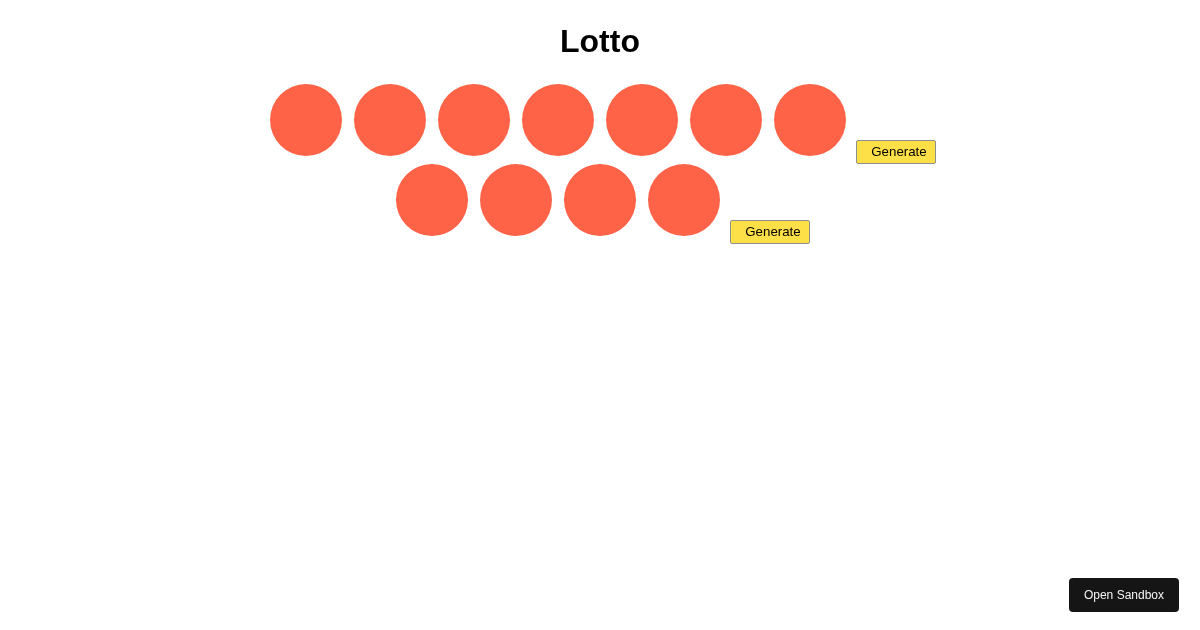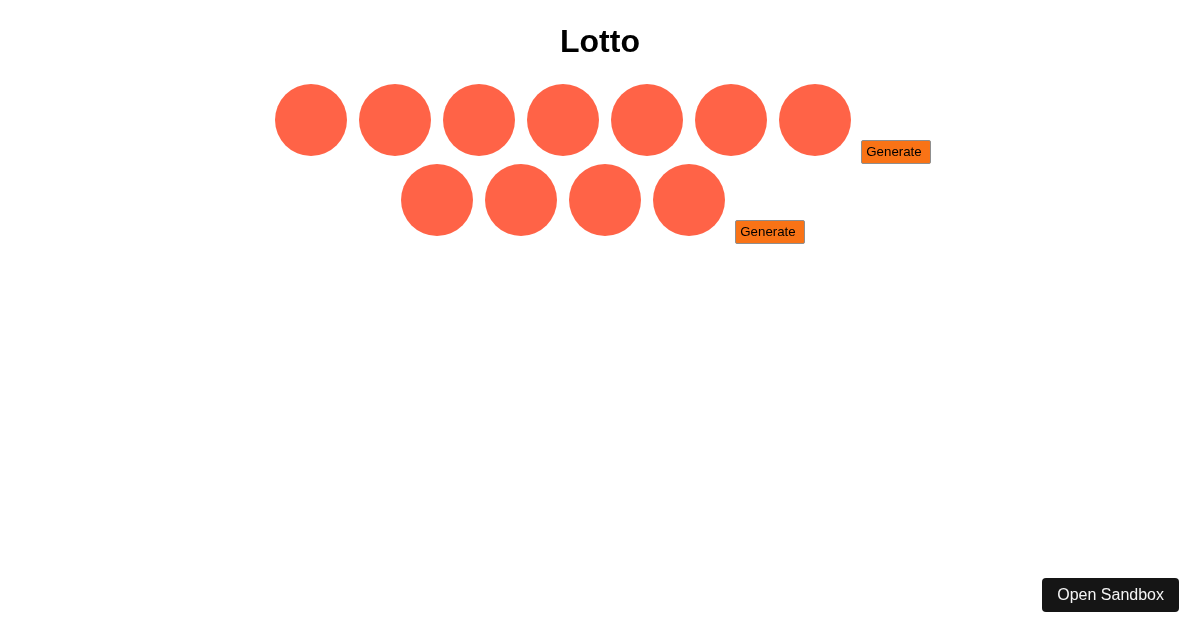--- a/index.html
+++ b/index.html
@@ -34,34 +34,34 @@
     border-radius: 50%;
     background: #FF6347;
     margin: 0 6px;
   }
   button.gen {
     display: inline-block;
     margin-left: 4px;
     font-family: "Liberation Sans", sans-serif;
     font-size: 13.3px;
     color: #000000;
-    background: #f97316;
+    background: #fde047;
     border: 1px solid #8f8f8f;
     border-radius: 2px;
-    padding: 3px 8px 4px 4px;
+    padding: 3px 8px 4px 14px;
     cursor: pointer;
   }
   .open-sandbox {
     position: fixed;
     right: 21px;
     bottom: 18px;
     display: inline-block;
     background: #151515;
     color: #f5f5f5;
-    font-size: 16px;
+    font-size: 12px;
     line-height: 16px;
     padding: 9px 15px;
     border-radius: 4px;
     text-decoration: none;
     cursor: pointer;
   }
 </style>
 </head>
 <body>
 

